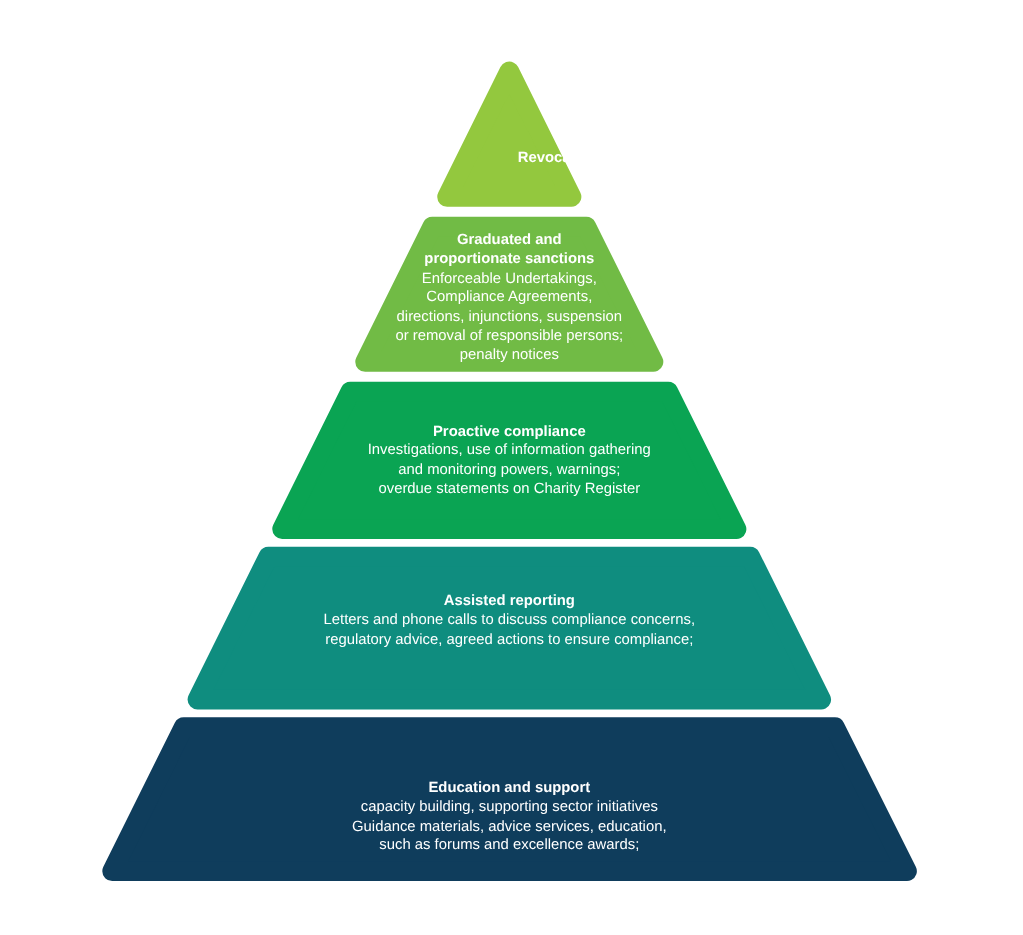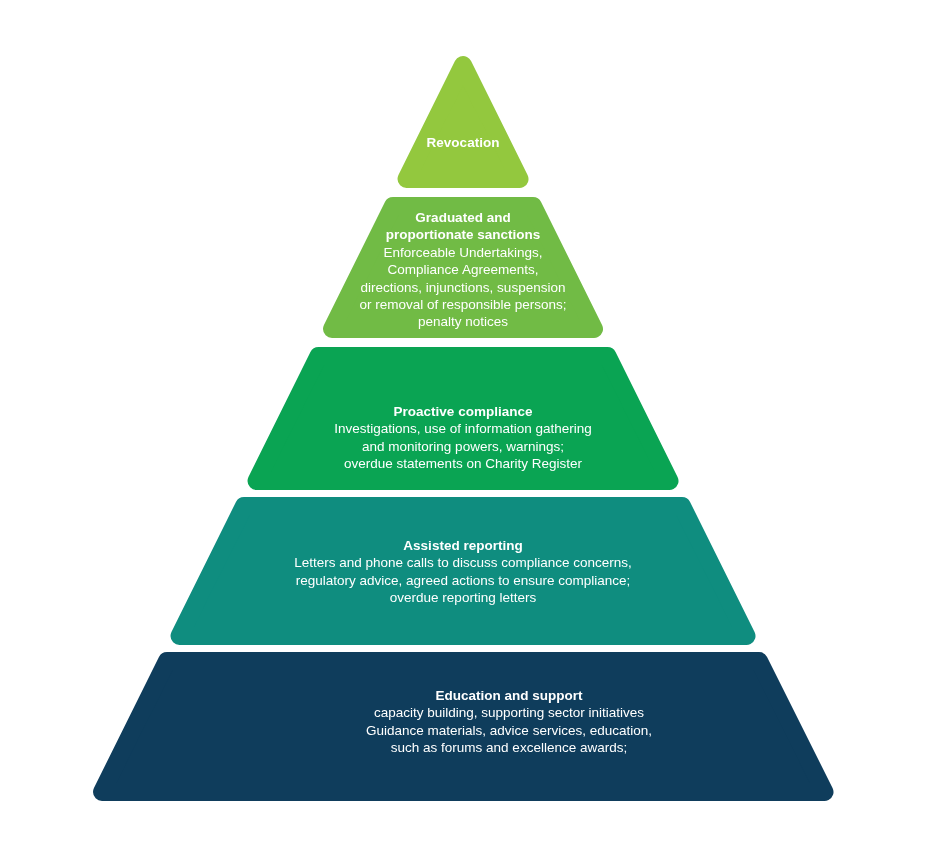--- a/index.html
+++ b/index.html
@@ -47,48 +47,47 @@
 <div class="canvas">
 
   <svg class="pyramid-svg" viewBox="0 0 930 850">
     <path d="M463,65 L519.5,179 L406.5,179 Z" fill="#93C83E" stroke="#93C83E"></path>
     <path d="M393,206 L533,206 L594,329 L332,329 Z" fill="#71BB45" stroke="#71BB45"></path>
     <path d="M318.5,356 L607.5,356 L669.5,481 L256.5,481 Z" fill="#0AA453" stroke="#0AA453"></path>
     <path d="M244,506 L682,506 L746.5,636 L179.5,636 Z" fill="#0F8D7F" stroke="#0F8D7F"></path>
     <path d="M167,661 L759,661 L824.5,792 L102,792 Z" fill="#0F3D5C" stroke="#0F3D5C"></path>
   </svg>
 
-  <div class="level-text" style="top:134px;">
+  <div class="level-text" style="top:134px;margin-left:44px;">
     <div class="b">Revocation</div>
   </div>
 
   <div class="level-text" style="top:209px;">
     <div class="b">Graduated and</div>
     <div class="b">proportionate sanctions</div>
     <div>Enforceable Undertakings,</div>
     <div>Compliance Agreements,</div>
     <div>directions, injunctions, suspension</div>
     <div>or removal of responsible persons;</div>
     <div>penalty notices</div>
   </div>
 
-  <div class="level-text" style="top:403px;">
+  <div class="level-text" style="top:383px;">
     <div class="b">Proactive compliance</div>
     <div>Investigations, use of information gathering</div>
     <div>and monitoring powers, warnings;</div>
     <div>overdue statements on Charity Register</div>
   </div>
 
   <div class="level-text" style="top:537px;">
     <div class="b">Assisted reporting</div>
     <div>Letters and phone calls to discuss compliance concerns,</div>
     <div>regulatory advice, agreed actions to ensure compliance;</div>
-    <div>overdue reporting letters</div>
   </div>
 
-  <div class="level-text" style="top:687px;margin-left:46px;">
+  <div class="level-text" style="top:707px;">
     <div class="b">Education and support</div>
     <div>capacity building, supporting sector initiatives</div>
     <div>Guidance materials, advice services, education,</div>
     <div>such as forums and excellence awards;</div>
   </div>
 
 </div>
 
 </body></html>

